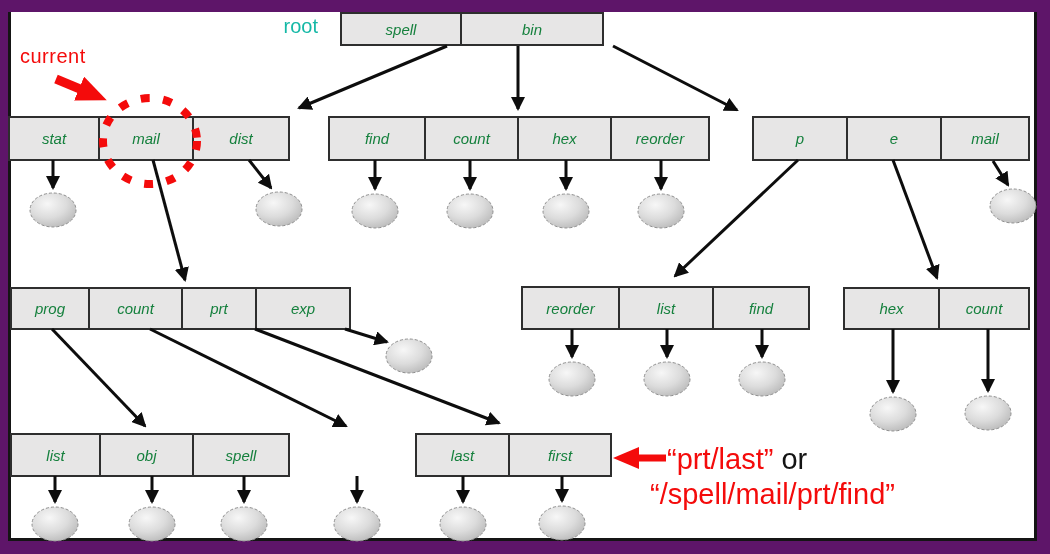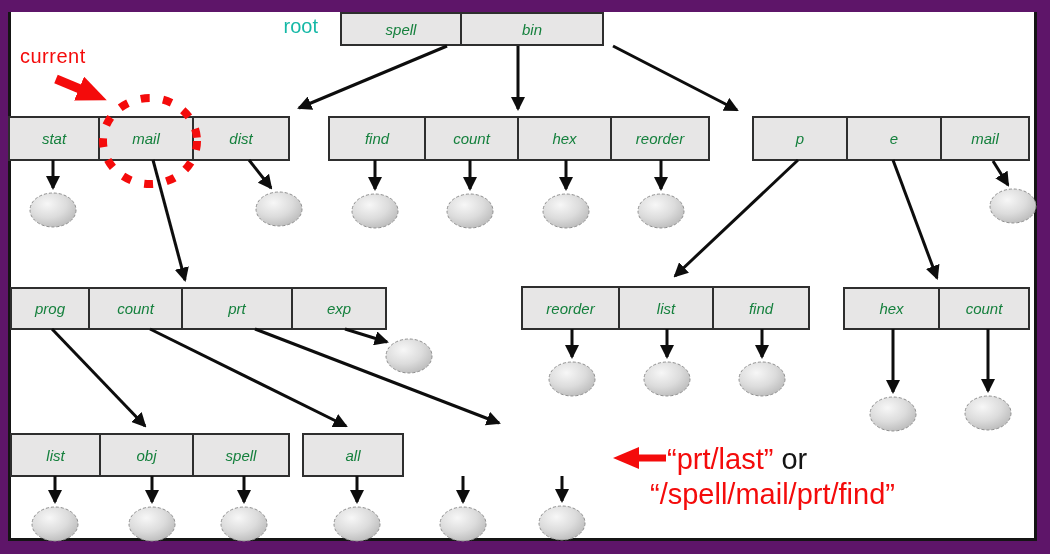--- a/index.html
+++ b/index.html
@@ -63,40 +63,41 @@
   </div>
   <div class="grp" style="left:752px;top:116px;height:45px">
     <div class="box" style="width:96px">p</div>
     <div class="box" style="width:96px">e</div>
     <div class="box" style="width:90px">mail</div>
   </div>
 
   <div class="grp" style="left:10px;top:287px;height:43px">
     <div class="box" style="width:80px">prog</div>
     <div class="box" style="width:95px">count</div>
-    <div class="box" style="width:112px">prt</div>
+    <div class="box" style="width:76px">prt</div>
     <div class="box" style="width:96px">exp</div>
   </div>
   <div class="grp" style="left:521px;top:286px;height:44px">
     <div class="box" style="width:99px">reorder</div>
     <div class="box" style="width:96px">list</div>
     <div class="box" style="width:98px">find</div>
   </div>
   <div class="grp" style="left:843px;top:287px;height:43px">
     <div class="box" style="width:97px">hex</div>
     <div class="box" style="width:92px">count</div>
   </div>
 
   <div class="grp" style="left:10px;top:433px;height:44px">
     <div class="box" style="width:91px">list</div>
     <div class="box" style="width:95px">obj</div>
     <div class="box" style="width:98px">spell</div>
   </div>
-  <div class="grp" style="left:302px;top:433px;height:44px">
-    <div class="box" style="width:102px">all</div>
+  <div class="grp" style="left:415px;top:433px;height:44px">
+    <div class="box" style="width:95px">last</div>
+    <div class="box" style="width:104px">first</div>
   </div>
 
   <svg id="edges" width="1050" height="554" viewBox="0 0 1050 554">
     <defs>
       <marker id="ah" viewBox="0 0 10 10" refX="8.6" refY="5" markerWidth="4.8" markerHeight="4.8" orient="auto">
           <path d="M0 0L10 5L0 10z"></path>
         </marker>
       <marker id="ahr-big" viewBox="0 0 30 26" refX="14" refY="13" markerUnits="userSpaceOnUse" markerWidth="30" markerHeight="26" orient="auto">
           <path d="M0 0L30 13L0 26z"></path>
         </marker>

